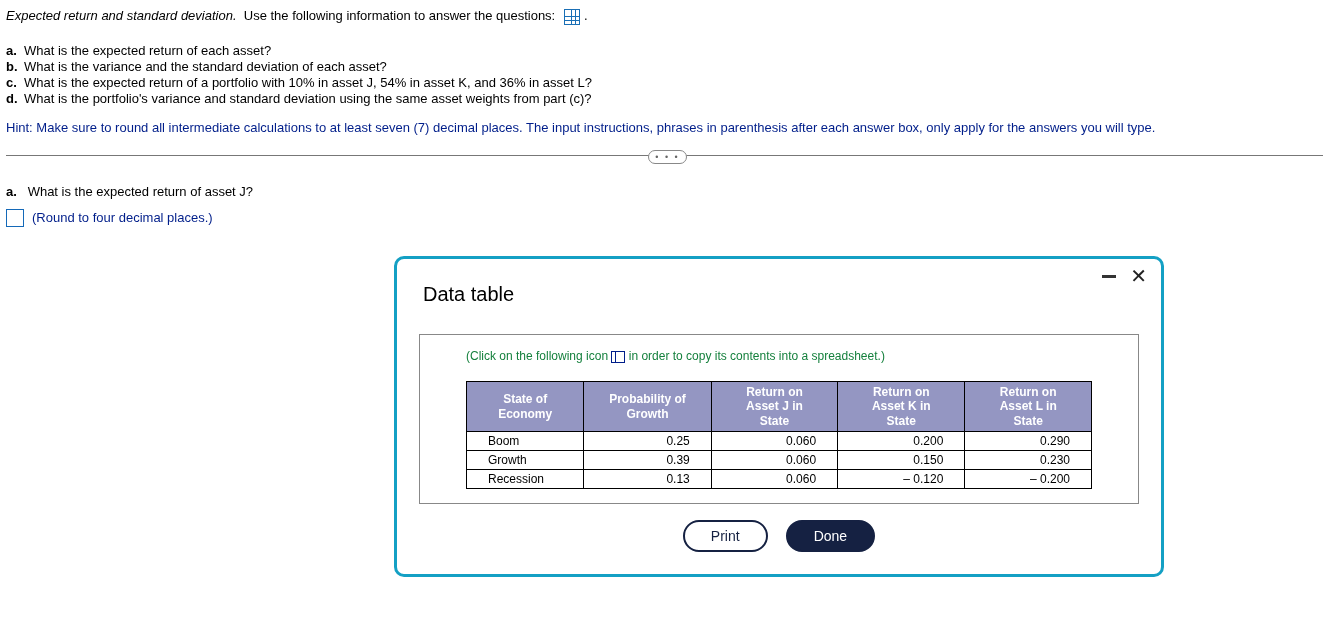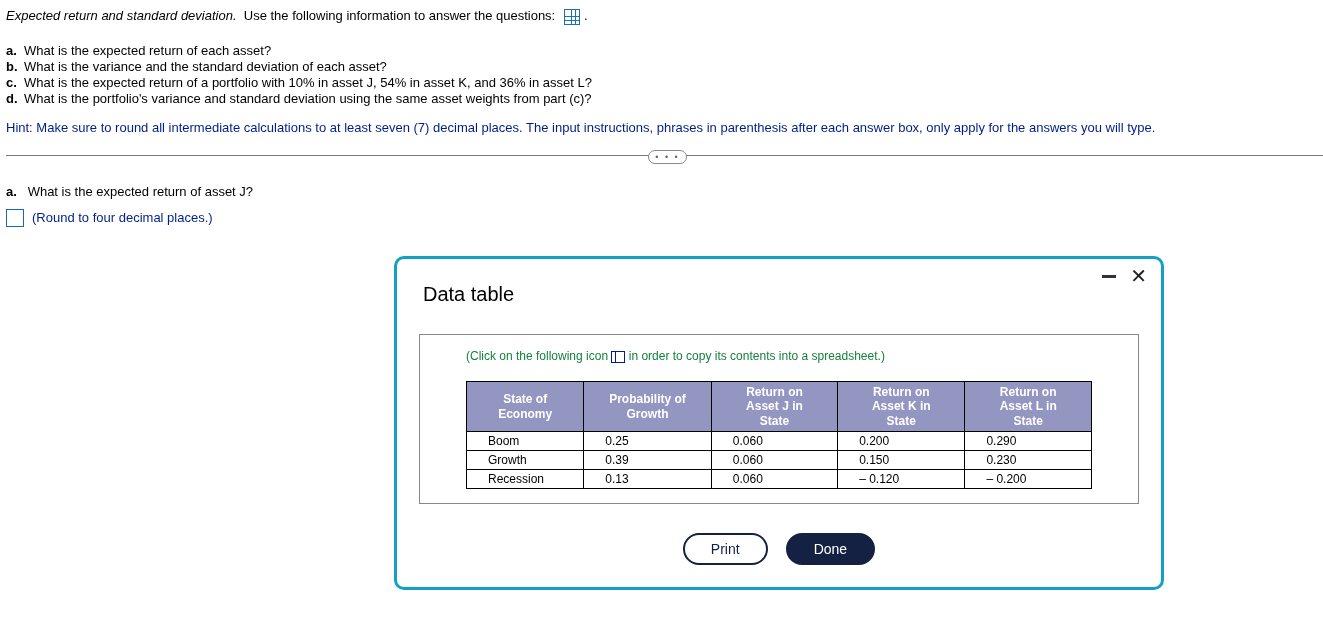--- a/index.html
+++ b/index.html
@@ -31,22 +31,22 @@
   .close-x{font-size:20px;font-weight:normal;color:#222;line-height:14px;cursor:pointer}
   .modal h2{font-size:20px;font-weight:normal;margin:6px 0 28px 4px}
   .click-note{color:#15803d;font-size:12px;margin:0 0 18px 0}
   .copy-icon{display:inline-block;width:12px;height:10px;border:1px solid #001e8a;vertical-align:middle;position:relative}
   .copy-icon::after{content:"";position:absolute;left:3px;top:0;width:1px;height:100%;background:#001e8a}
   .tbl-wrap{border:1px solid #888;padding:14px 46px}
   table.dt{border-collapse:collapse;width:100%}
   table.dt th{background:#9496c2;color:#fff;font-weight:bold;font-size:12px;border:1px solid #000;padding:3px 19px;text-align:center;line-height:1.2}
   table.dt td{border:1px solid #000;padding:2px 21px;font-size:12px}
   table.dt td.state{text-align:left}
-  table.dt td.num{text-align:left}
-  .btn-row{display:flex;justify-content:center;gap:18px;margin-top:29px}
+  table.dt td.num{text-align:right}
+  .btn-row{display:flex;justify-content:center;gap:18px;margin-top:16px}
   .btn{border-radius:22px;padding:6px 26px;font-size:14px;cursor:pointer}
   .btn-print{background:#fff;border:2px solid #152142;color:#152142}
   .btn-done{background:#152142;border:2px solid #152142;color:#fff}
 </style>
 </head>
 <body>
 
 <p class="title-line">
   <span class="title-italic">Expected return and standard deviation.</span>
   &nbsp;<span>Use the following information to answer the questions:</span>

